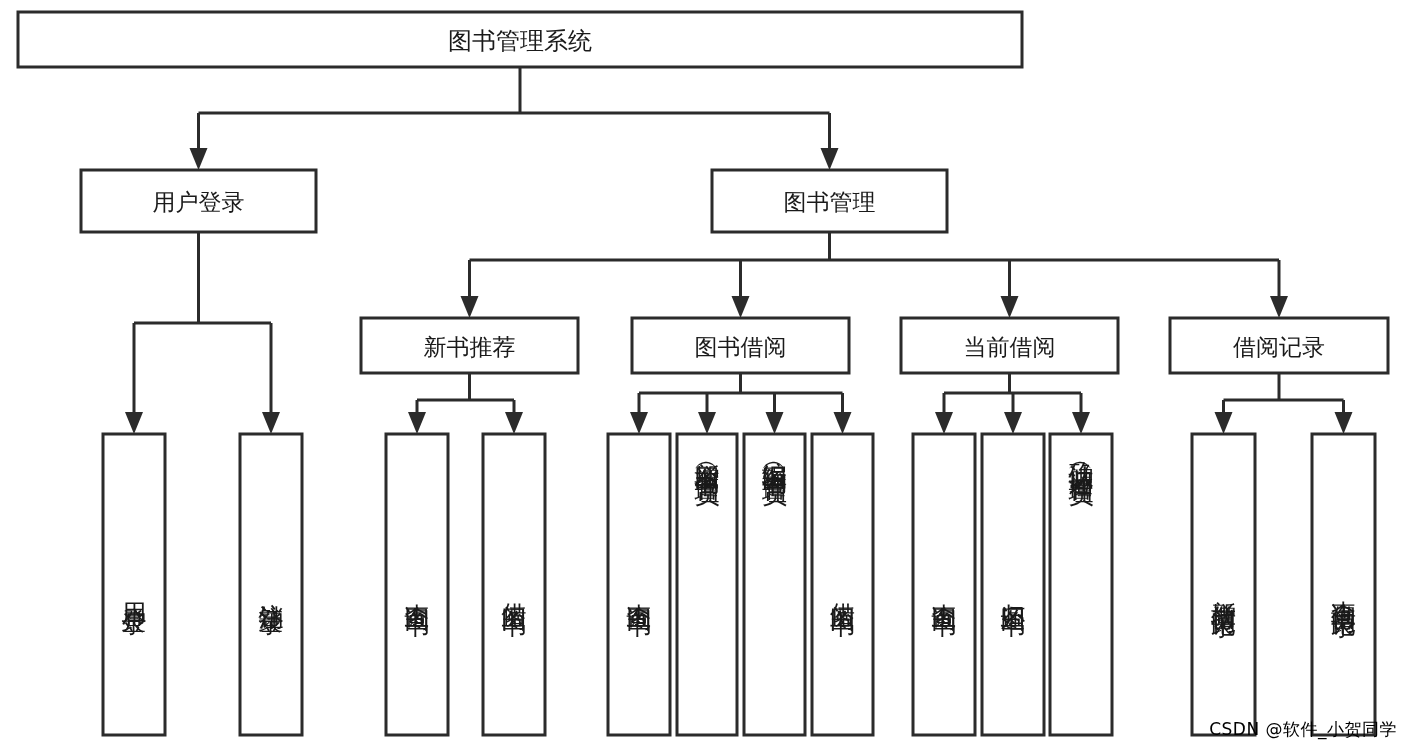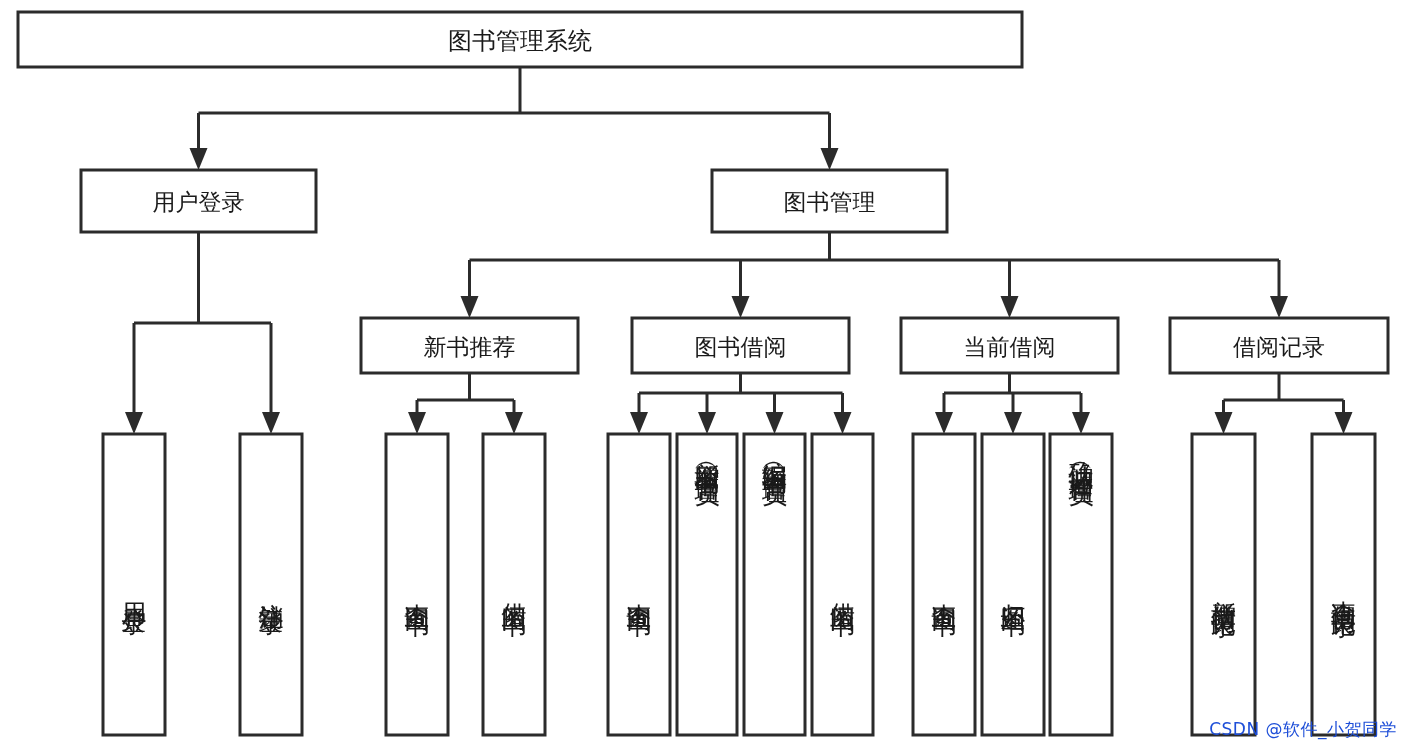--- a/index.html
+++ b/index.html
@@ -71,21 +71,21 @@
     letter-spacing: 3px;
     color: #1a1a1a;
     white-space: nowrap;
   }
   #watermark {
     position: absolute;
     right: 8px;
     bottom: 6px;
     font-family: "DejaVu Sans", "Liberation Sans", sans-serif;
     font-size: 17px;
-    color: #1d4ed8;
+    color: #000000;
     letter-spacing: 0.5px;
     white-space: nowrap;
     text-align: right;
   }
 </style>
 </head>
 <body>
 
 <div id="diagram-root">
   <svg class="diagram" viewBox="0 0 1405 747" xmlns="http://www.w3.org/2000/svg">

